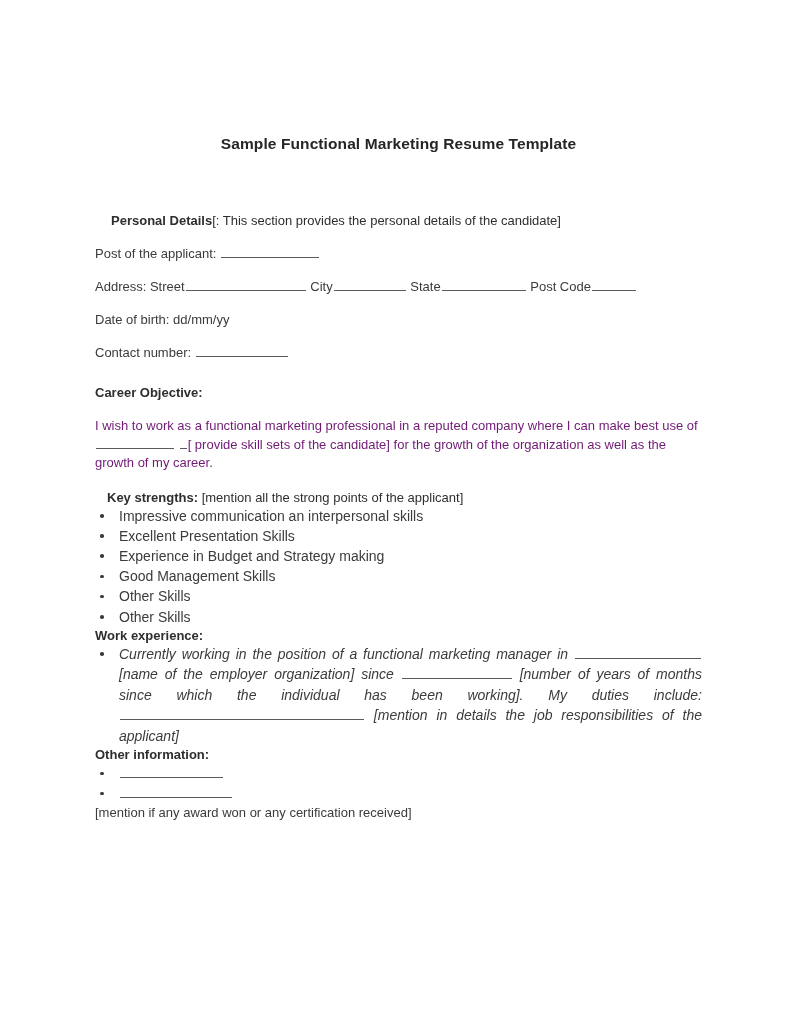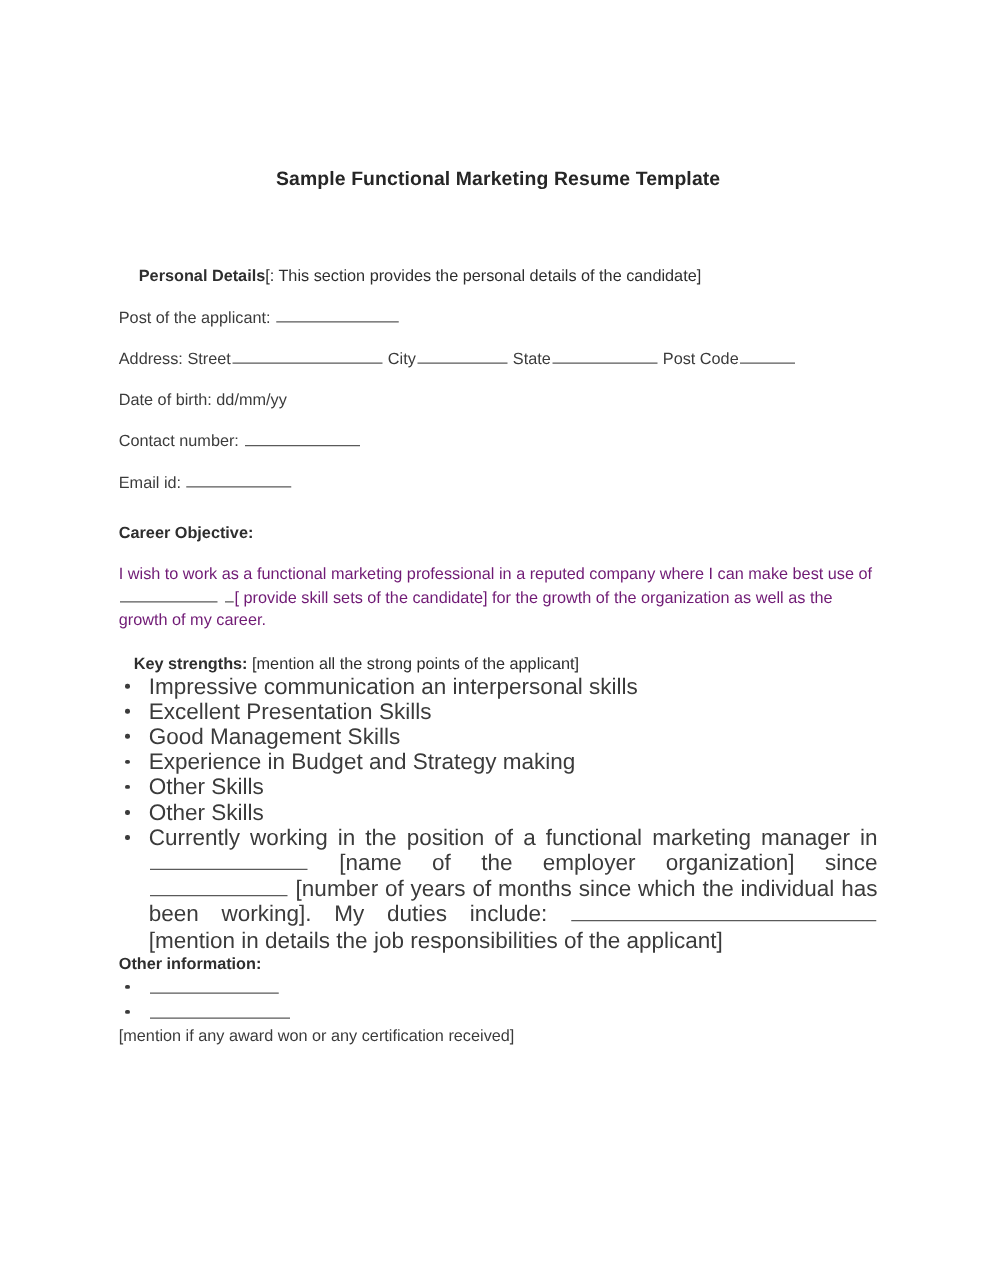--- a/index.html
+++ b/index.html
@@ -80,40 +80,41 @@
 
   
   ul.bullets {
     list-style: none;
     margin: 0;
     padding: 0;
   }
   ul.bullets > li {
     position: relative;
     padding-left: 24px;
-    font-size: 18px;
+    font-size: 14px;
     line-height: 20.5px;
     color: #3b3b3b;
   }
   ul.bullets > li::before {
     content: "";
     position: absolute;
     left: 5px;
     top: 8.5px;
     width: 3.5px;
     height: 3.5px;
     border-radius: 50%;
     background: #3b3b3b;
   }
   ul.bullets.tight > li { line-height: 20.2px; }
 
   li.work-item {
     padding-left: 24px;
     line-height: 18.5px;
     text-align: justify;
+    font-style: italic;
   }
   li.work-item::before { top: 7.5px; }
   li.blank-item {
     line-height: 20px;
     height: 20px;
   }
   li.blank-item::before { top: 8px; }
 
   
   .mt-head-personal { margin-top: 58px; margin-left: 16px; }
@@ -156,47 +157,44 @@
     <div class="line mt-field">
       <span>Date of birth:</span>
       <span>dd/mm/yy</span>
     </div>
 
     <div class="line mt-field">
       <span>Contact number:</span>
       <span class="blank b-contact"></span>
     </div>
 
-    <div class="line mt-field">
-      <span>Email id:</span>
-      <span class="blank b-email"></span>
-    </div>
 
     <div class="section-head mt-career">Career Objective:</div>
 
     <div class="para mt-career-para">
       <span>I wish to work as a functional marketing professional in a reputed company where I can make best use of</span>
       <span class="blank b-skill"></span>
       <span class="blank b-tiny"></span><span>[ provide skill sets of the candidate] for the growth of the organization as well as the growth of my career.</span>
     </div>
 
     <div class="section-head mt-keystr">
       <span>Key strengths:</span>
       <span class="normal-weight">[mention all the strong points of the applicant]</span>
     </div>
 
     <ul class="bullets tight mt-bullets">
       <li>Impressive communication an interpersonal skills</li>
       <li>Excellent Presentation Skills</li>
+      <li>Experience in Budget and Strategy making</li>
       <li>Good Management Skills</li>
-      <li>Experience in Budget and Strategy making</li>
       <li>Other Skills</li>
       <li>Other Skills</li>
     </ul>
 
+    <div class="section-head mt-workhead">Work experience:</div>
 
     <ul class="bullets mt-worklist">
       <li class="work-item">
         <span>Currently working in the position of a functional marketing manager in</span>
         <span class="blank b-emp"></span>
         <span>[name of the employer organization] since</span>
         <span class="blank b-since"></span>
         <span>[number of years of months since which the individual has been working]. My duties include:</span>
         <span class="blank b-duties"></span>
         <span>[mention in details the job responsibilities of the applicant]</span>

